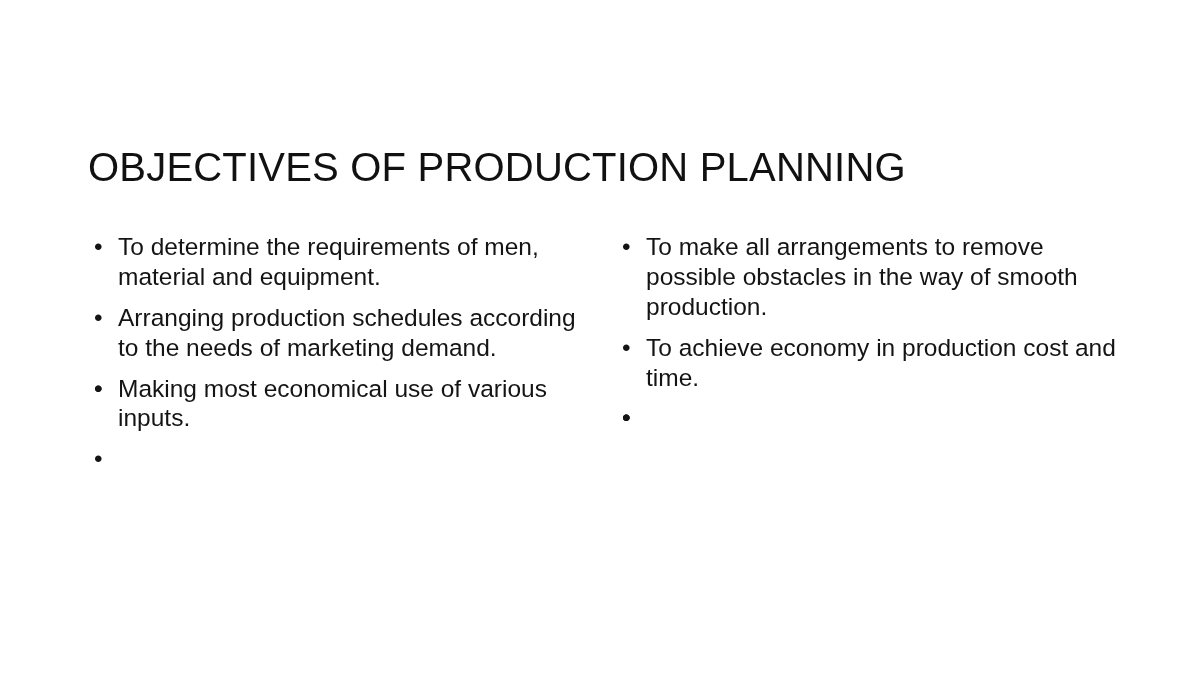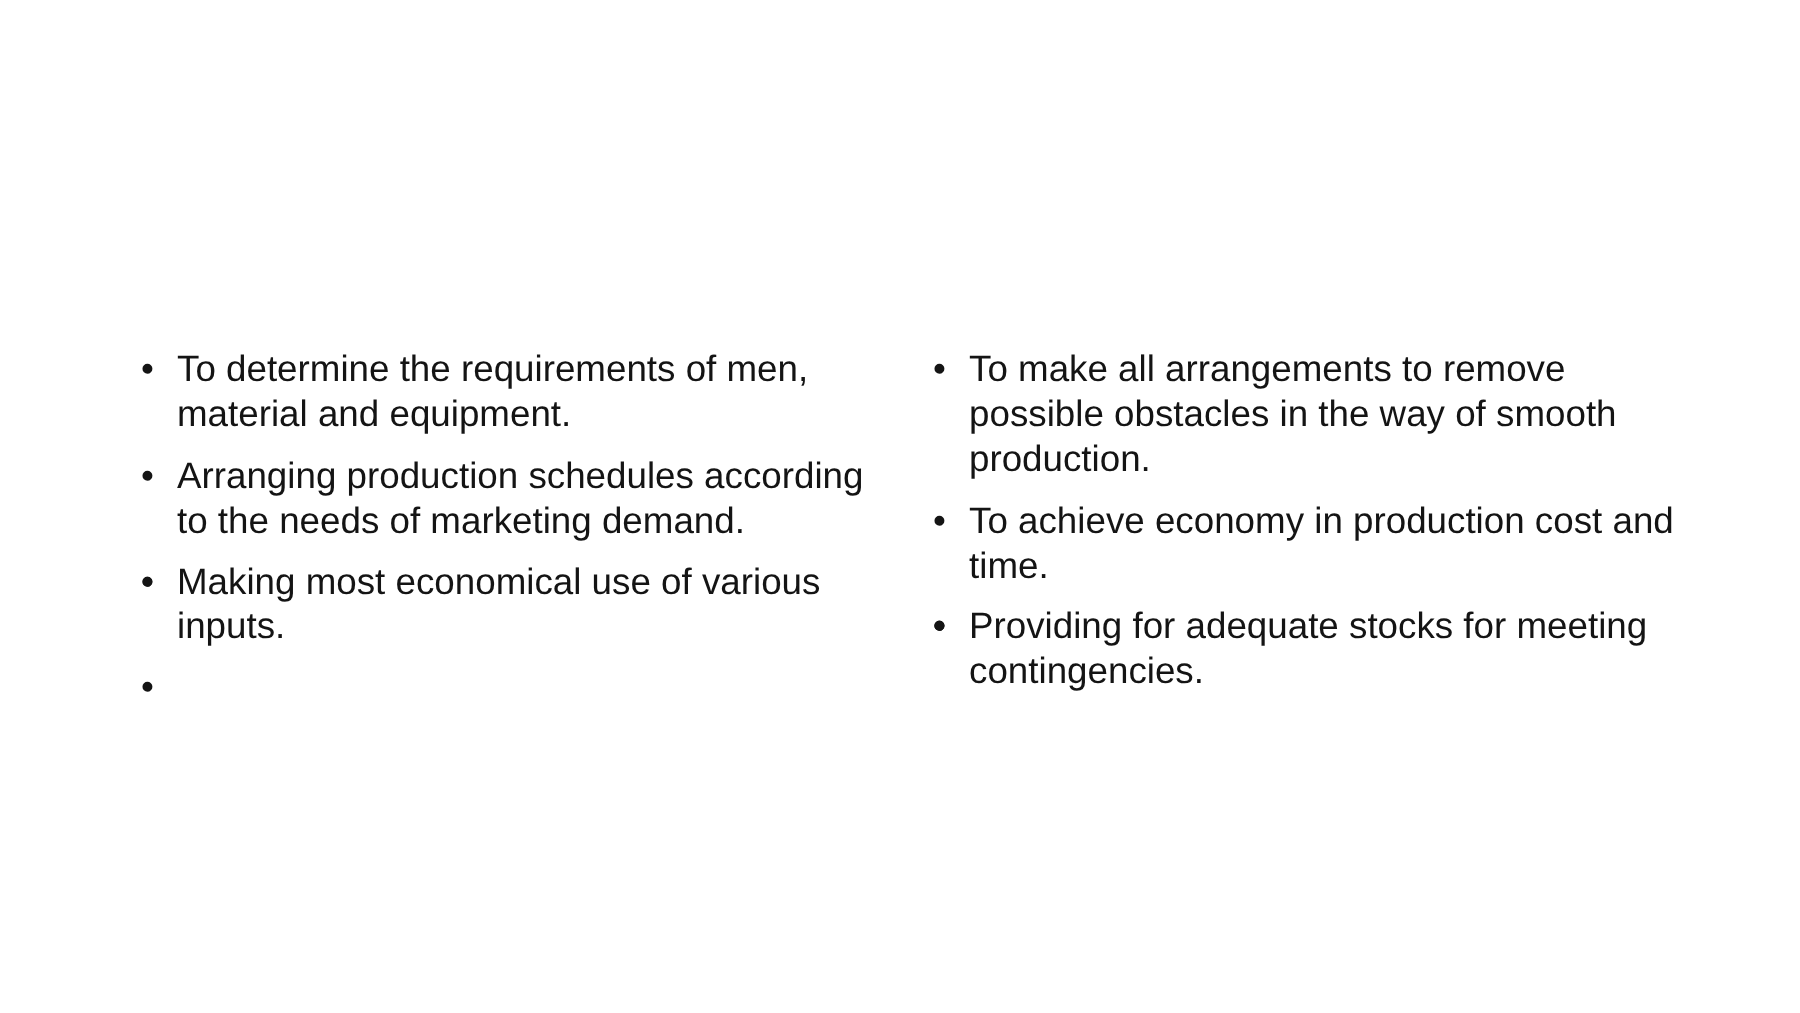--- a/index.html
+++ b/index.html
@@ -66,20 +66,21 @@
   }
   .col-right .bullet-item {
     padding-left: 30px;
   }
 </style>
 </head>
 <body>
 
 <div class="slide">
 
+  <div class="slide-title">OBJECTIVES OF PRODUCTION PLANNING</div>
 
   <div class="columns">
 
     <div class="column col-left">
       <ul class="bullet-list">
         <li class="bullet-item">
           <span class="dot">•</span>
           <span>To determine the requirements of men, material and equipment.</span>
         </li>
         <li class="bullet-item">
@@ -110,19 +111,18 @@
           <span>To achieve economy in production cost and time.</span>
         </li>
         <li class="bullet-item">
           <span class="dot">•</span>
         </li>
         <li class="bullet-item">
           <span class="dot">•</span>
         </li>
         <li class="bullet-item">
           <span class="dot">•</span>
-          <span>Providing for adequate stocks for meeting contingencies.</span>
         </li>
       </ul>
     </div>
 
   </div>
 </div>
 
 </body></html>

